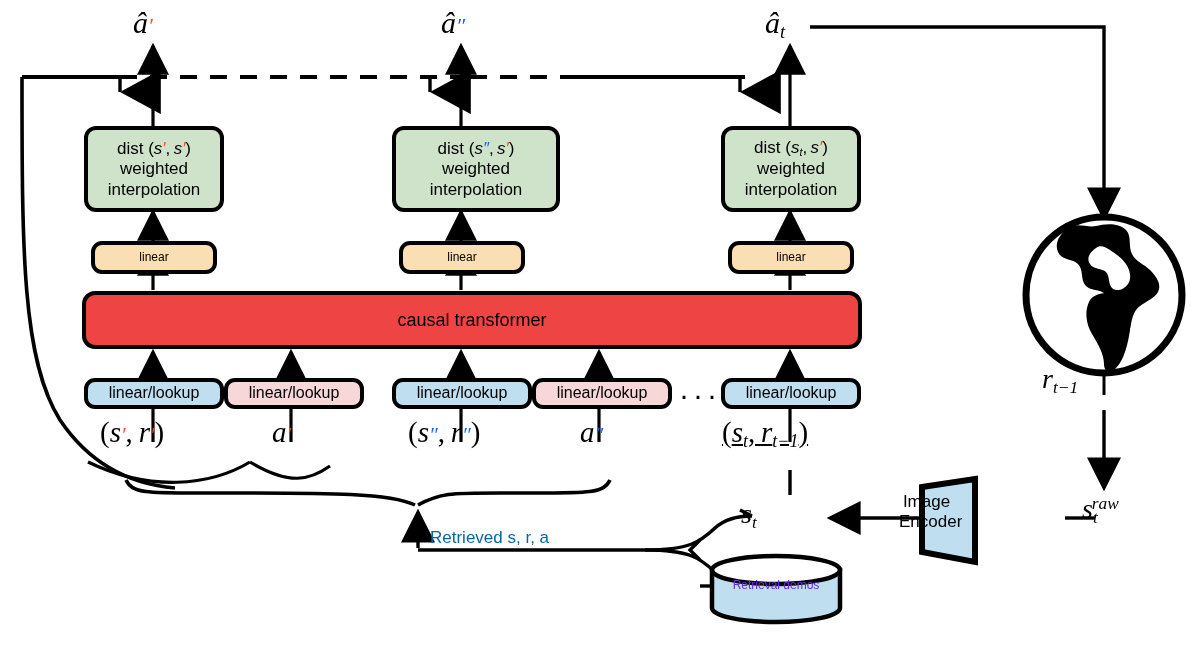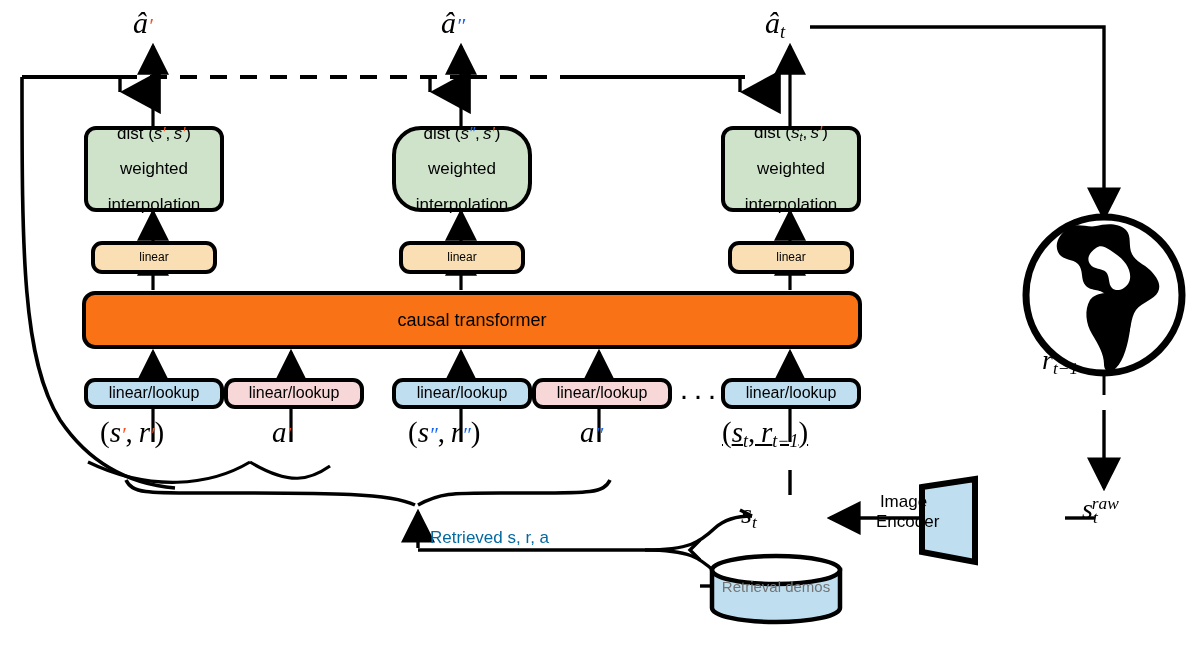--- a/index.html
+++ b/index.html
@@ -3,28 +3,28 @@
 <meta charset="utf-8">
 <style>
   html,body{margin:0;padding:0;background:#ffffff;}
   body{font-family:"Liberation Sans",sans-serif;}
   #stage{position:relative;width:1203px;height:656px;background:#fff;overflow:hidden;}
   #svg-layer{position:absolute;left:0;top:0;width:1203px;height:656px;}
 
   .node{position:absolute;box-sizing:border-box;border:4px solid #000;border-radius:12px;
         display:flex;flex-direction:column;align-items:center;justify-content:center;
         text-align:center;line-height:1.15;color:#000;}
-  .dist-box{background:#cfe3cb;font-size:17px;padding:16px 2px;gap:16px;}
+  .dist-box{background:#cfe3cb;font-size:17px;padding:16px 2px;gap:1px;}
   .dist-box .l1{white-space:nowrap;}
   .linear-box{background:#fadfb4;font-size:12px;border-radius:11px;}
-  .xformer{background:#f97316;font-size:18px;border-radius:13px;}
+  .xformer{background:#ef4444;font-size:18px;border-radius:13px;}
   .ll-box{font-size:16px;border-radius:11px;}
   .ll-s{background:#bfdff0;}
   .ll-a{background:#f7d7d7;}
-  .db-box{position:absolute;font-size:15px;color:#737373;}
+  .db-box{position:absolute;font-size:12px;color:#6d28d9;}
 
   .mathlabel{position:absolute;font-family:"Liberation Serif",serif;color:#000;
              white-space:nowrap;line-height:1;}
   .it{font-style:italic;}
   .pr-o{color:#f4511e;font-style:italic;}
   .pr-b{color:#1565f0;font-style:italic;}
   sub{font-size:.62em;font-style:italic;vertical-align:-.28em;}
   sup{font-size:.62em;font-style:italic;vertical-align:.5em;}
 
   .ellipsis{position:absolute;font-size:30px;letter-spacing:4px;color:#000;font-family:"Liberation Sans",sans-serif;}
@@ -177,21 +177,21 @@
   <div class="node linear-box" style="left:91px;top:241px;width:126px;height:33px;">
     <span>linear</span>
   </div>
   <div class="node ll-box ll-s" style="left:84px;top:378px;width:140px;height:31px;">
     <span>linear/lookup</span>
   </div>
   <div class="node ll-box ll-a" style="left:224px;top:378px;width:140px;height:31px;">
     <span>linear/lookup</span>
   </div>
 
-  <div class="node dist-box" style="left:392px;top:126px;width:140px;height:86px;border-radius:29px;">
+  <div class="node dist-box" style="left:392px;top:126px;width:168px;height:86px;">
     <span class="l1">dist&nbsp;(<i class="it">s</i><span class="pr-b">″</span>, <i class="it">s</i><span class="pr-o">′</span>)</span>
     <span>weighted</span>
     <span>interpolation</span>
   </div>
   <div class="node linear-box" style="left:399px;top:241px;width:126px;height:33px;">
     <span>linear</span>
   </div>
   <div class="node ll-box ll-s" style="left:392px;top:378px;width:140px;height:31px;">
     <span>linear/lookup</span>
   </div>
@@ -242,26 +242,26 @@
   <div class="mathlabel" style="left:722px;top:418px;font-size:29px;text-decoration:underline;">
     (<i class="it">s</i><sub>t</sub>, <i class="it">r</i><sub>t−1</sub>)
   </div>
 
   <div class="mathlabel" style="left:741px;top:500px;font-size:28px;">
     <i class="it">s</i><sub>t</sub>
   </div>
   <div class="mathlabel" style="left:1082px;top:495px;font-size:28px;">
     <i class="it">s</i><sub>t</sub><sup style="margin-left:-6px;">raw</sup>
   </div>
-  <div class="mathlabel" style="left:1042px;top:346px;font-size:28px;">
+  <div class="mathlabel" style="left:1042px;top:365px;font-size:28px;">
     <i class="it">r</i><sub>t−1</sub>
   </div>
 
   <div class="retr-label" style="left:430px;top:528px;">Retrieved s, r, a</div>
 
   <div class="db-box" style="left:712px;top:578px;width:128px;text-align:center;">Retrieval demos</div>
 
-  <div style="position:absolute;left:876px;top:492px;width:55px;font-size:17px;text-align:center;line-height:1.2;">
+  <div style="position:absolute;left:899px;top:492px;width:55px;font-size:17px;text-align:center;line-height:1.2;">
     <div>Image</div>
     <div>Encoder</div>
   </div>
 
 </div>
 
 </body></html>

